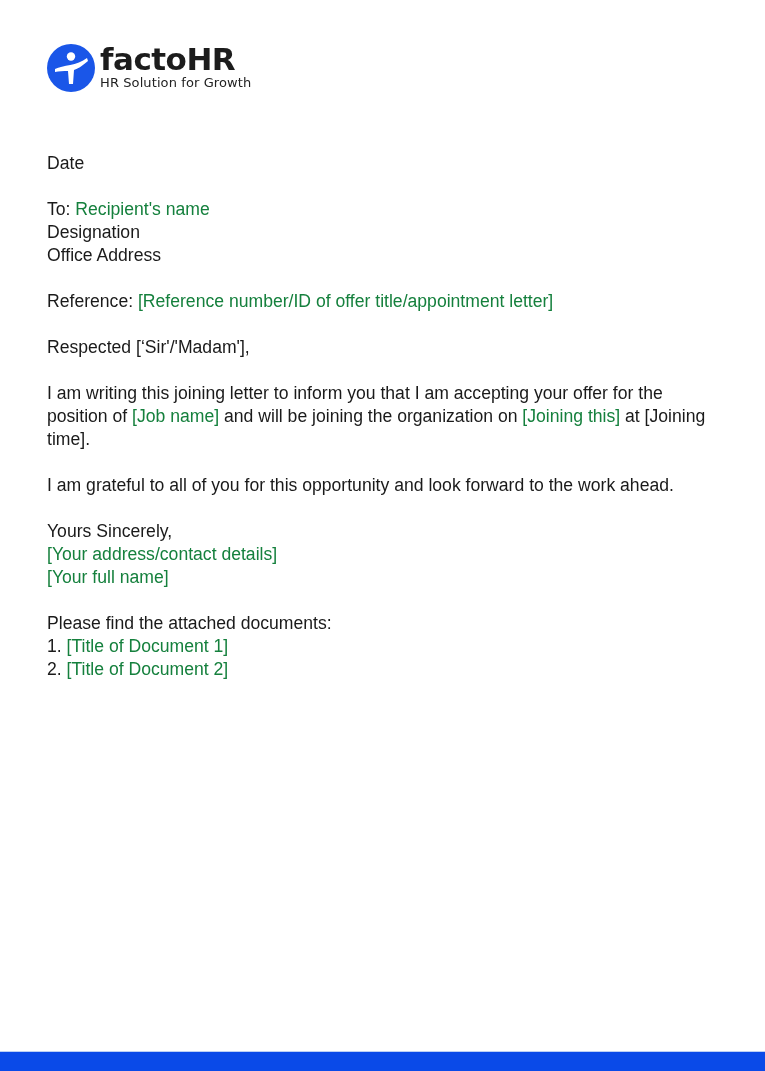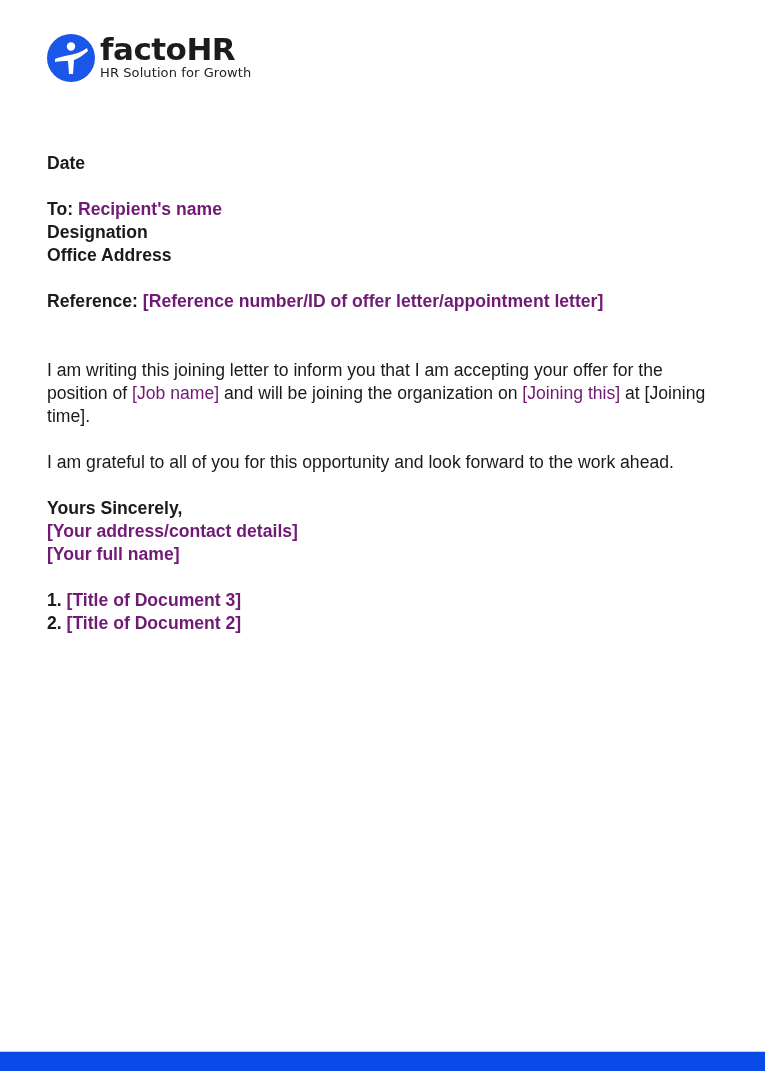--- a/index.html
+++ b/index.html
@@ -1,28 +1,28 @@
 <!DOCTYPE html>
 <html><head>
   <meta charset="utf-8">
   <style>
     html, body { margin: 0; padding: 0; }
     body {
       width: 765px; height: 1071px; background: #ffffff; position: relative; overflow: hidden;
       font-family: "Liberation Sans", sans-serif; color: #1a1a1a;
     }
-    .logo { position: absolute; left: 47px; top: 34px; display: flex; align-items: flex-start; }
+    .logo { position: absolute; left: 47px; top: 44px; display: flex; align-items: flex-start; }
     .logo-icon { width: 48px; height: 48px; }
     .logo-text { margin-left: 5px; margin-top: -3px; }
     .logo-brand { font-family: "DejaVu Sans", sans-serif; font-weight: bold; font-size: 31px; color: #1c1c1c; letter-spacing: -0.5px; line-height: 36px; }
     .logo-tag { font-family: "DejaVu Sans", sans-serif; font-size: 13px; color: #222; margin-top: -2px; letter-spacing: 0.1px; }
     .letter { position: absolute; left: 47px; top: 152px; width: 680px; font-size: 17.6px; line-height: 23px; }
-    .line { white-space: nowrap; font-weight: bold; }
+    .line { white-space: nowrap; }
     .gap { height: 23px; }
-    .ph { color: #701a75; }
+    .ph { color: #15803d; }
     .para { white-space: normal; }
     .footer-bar { position: absolute; left: 0; top: 1051px; width: 765px; height: 20px; background: #0a4ae8; border-top: 1px solid #bcd0f4; }
   </style>
 </head>
 <body>
 
 <div class="logo">
   <svg class="logo-icon" viewBox="0 0 48 48">
     <circle cx="24" cy="24" r="24" fill="#1a56e8"></circle>
     <circle cx="24" cy="12.5" r="4.2" fill="#ffffff"></circle>
@@ -34,28 +34,30 @@
   </div>
 </div>
 
 <div class="letter">
   <div class="line">Date</div>
   <div class="gap"></div>
   <div class="line"><span>To: </span><span class="ph">Recipient's name</span></div>
   <div class="line">Designation</div>
   <div class="line">Office Address</div>
   <div class="gap"></div>
-  <div class="line"><span>Reference: </span><span class="ph">[Reference number/ID of offer letter/appointment letter]</span></div>
+  <div class="line"><span>Reference: </span><span class="ph">[Reference number/ID of offer title/appointment letter]</span></div>
   <div class="gap"></div>
+  <div class="line">Respected [‘Sir'/'Madam'],</div>
   <div class="gap"></div>
   <div class="para"><span>I am writing this joining letter to inform you that I am accepting your offer for the position of </span><span class="ph">[Job name]</span><span> and will be joining the organization on </span><span class="ph">[Joining this]</span><span> at [Joining time].</span></div>
   <div class="gap"></div>
   <div class="para">I am grateful to all of you for this opportunity and look forward to the work ahead.</div>
   <div class="gap"></div>
   <div class="line">Yours Sincerely,</div>
   <div class="line ph">[Your address/contact details]</div>
   <div class="line ph">[Your full name]</div>
   <div class="gap"></div>
-  <div class="line"><span>1. </span><span class="ph">[Title of Document 3]</span></div>
+  <div class="line">Please find the attached documents:</div>
+  <div class="line"><span>1. </span><span class="ph">[Title of Document 1]</span></div>
   <div class="line"><span>2. </span><span class="ph">[Title of Document 2]</span></div>
 </div>
 
 <div class="footer-bar"></div>
 
 </body></html>

